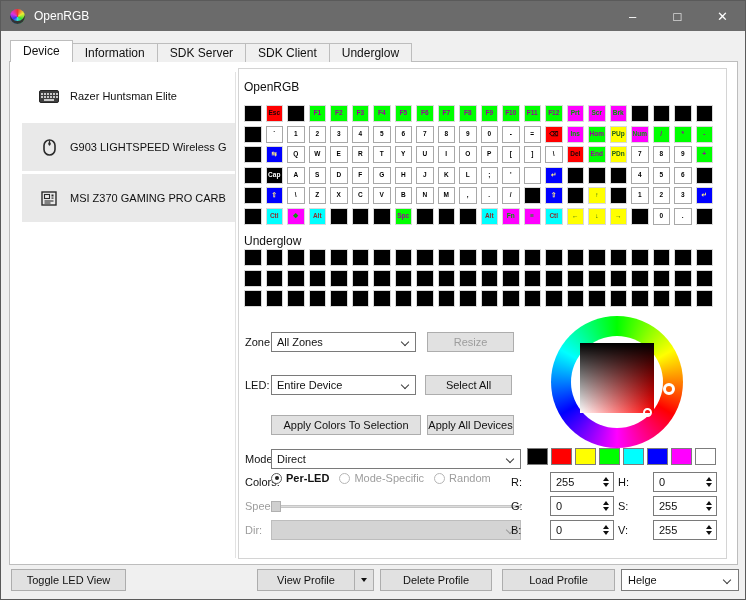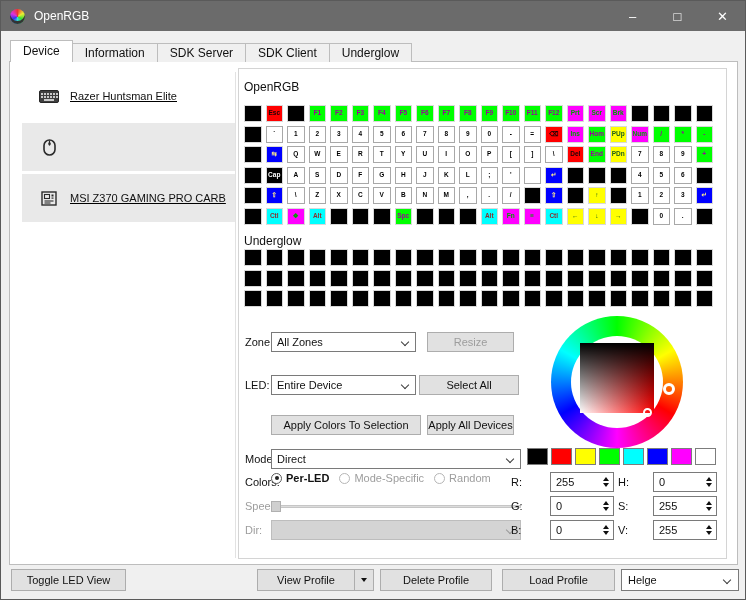--- a/index.html
+++ b/index.html
@@ -19,21 +19,21 @@
   .tabbar{position:absolute;top:39px;left:9px;height:22px;display:flex;align-items:flex-end;z-index:3;}
   .tab{height:19px;line-height:18px;padding:0 12px;font-size:12px;color:#111;background:#f0f0f0;
     border:1px solid #bdbdbd;border-bottom:none;margin-right:-1px;}
   .tab.active{height:22px;line-height:21px;background:#fff;position:relative;z-index:4;}
 
   
   .page{position:absolute;top:60px;left:8px;width:729px;height:504px;background:#fff;border:1px solid #bdbdbd;}
 
   
   .device-list{position:absolute;left:12px;top:10px;width:213px;}
-  .device-item{height:48px;margin-bottom:3px;background:#e9e9e9;display:flex;align-items:center;overflow:hidden;text-decoration:underline;}
+  .device-item{height:48px;margin-bottom:3px;background:#e9e9e9;display:flex;align-items:center;overflow:hidden;}
   .device-item.selected{background:#fff;}
   .device-icon{width:24px;margin-left:15px;flex:0 0 24px;display:flex;justify-content:center;}
   .device-label{font-size:11px;color:#111;margin-left:9px;white-space:nowrap;}
   .list-divider{position:absolute;left:225px;top:10px;height:486px;border-left:1px solid #e2e2e2;}
 
   
   .device-frame{position:absolute;left:228px;top:6px;width:489px;height:491px;border:1px solid #d4d4d4;background:#fff;}
   .section-label{position:absolute;font-size:12px;color:#111;}
 
   
@@ -150,20 +150,21 @@
           <span class="device-label">Razer Huntsman Elite</span>
         </div>
         <div class="device-item">
           <span class="device-icon">
             <svg width="13" height="17" viewBox="0 0 13 17">
               <rect x="1" y="1" width="11" height="15" rx="5.5" fill="none" stroke="#2b2b2b" stroke-width="1.6"></rect>
               <line x1="6.5" y1="1.5" x2="6.5" y2="6.5" stroke="#2b2b2b" stroke-width="1.2"></line>
               <rect x="5.4" y="3.2" width="2.2" height="3" rx="1" fill="#2b2b2b"></rect>
             </svg>
           </span>
+          <span class="device-label">G903 LIGHTSPEED Wireless G</span>
         </div>
         <div class="device-item">
           <span class="device-icon">
             <svg width="16" height="15" viewBox="0 0 16 15">
               <rect x="1" y="1" width="14" height="13" fill="none" stroke="#2b2b2b" stroke-width="1.4"></rect>
               <rect x="3.5" y="3.5" width="5" height="4" fill="none" stroke="#2b2b2b" stroke-width="1.1"></rect>
               <line x1="3.5" y1="10" x2="12.5" y2="10" stroke="#2b2b2b" stroke-width="1.1"></line>
               <line x1="3.5" y1="12" x2="9.5" y2="12" stroke="#2b2b2b" stroke-width="1.1"></line>
               <rect x="10.5" y="3.5" width="2" height="2" fill="#2b2b2b"></rect>
               <rect x="10.5" y="6.5" width="2" height="1.2" fill="#2b2b2b"></rect>
@@ -405,21 +406,21 @@
         <span>All Zones</span>
         <span class="chev"></span>
       </div>
       <div class="btn disabled" style="left:188px;top:263px;width:87px;">Resize</div>
 
       <div class="ctl-label" style="left:6px;top:310px;">LED:</div>
       <div class="combo" style="left:32px;top:306px;width:145px;">
         <span>Entire Device</span>
         <span class="chev"></span>
       </div>
-      <div class="btn" style="left:180px;top:306px;width:100px;">Select All</div>
+      <div class="btn" style="left:186px;top:306px;width:87px;">Select All</div>
 
       <div class="btn" style="left:32px;top:346px;width:150px;">Apply Colors To Selection</div>
       <div class="btn" style="left:188px;top:346px;width:87px;">Apply All Devices</div>
 
       <div class="ctl-label" style="left:6px;top:384px;">Mode:</div>
       <div class="combo" style="left:32px;top:380px;width:250px;">
         <span>Direct</span>
         <span class="chev"></span>
       </div>
 

